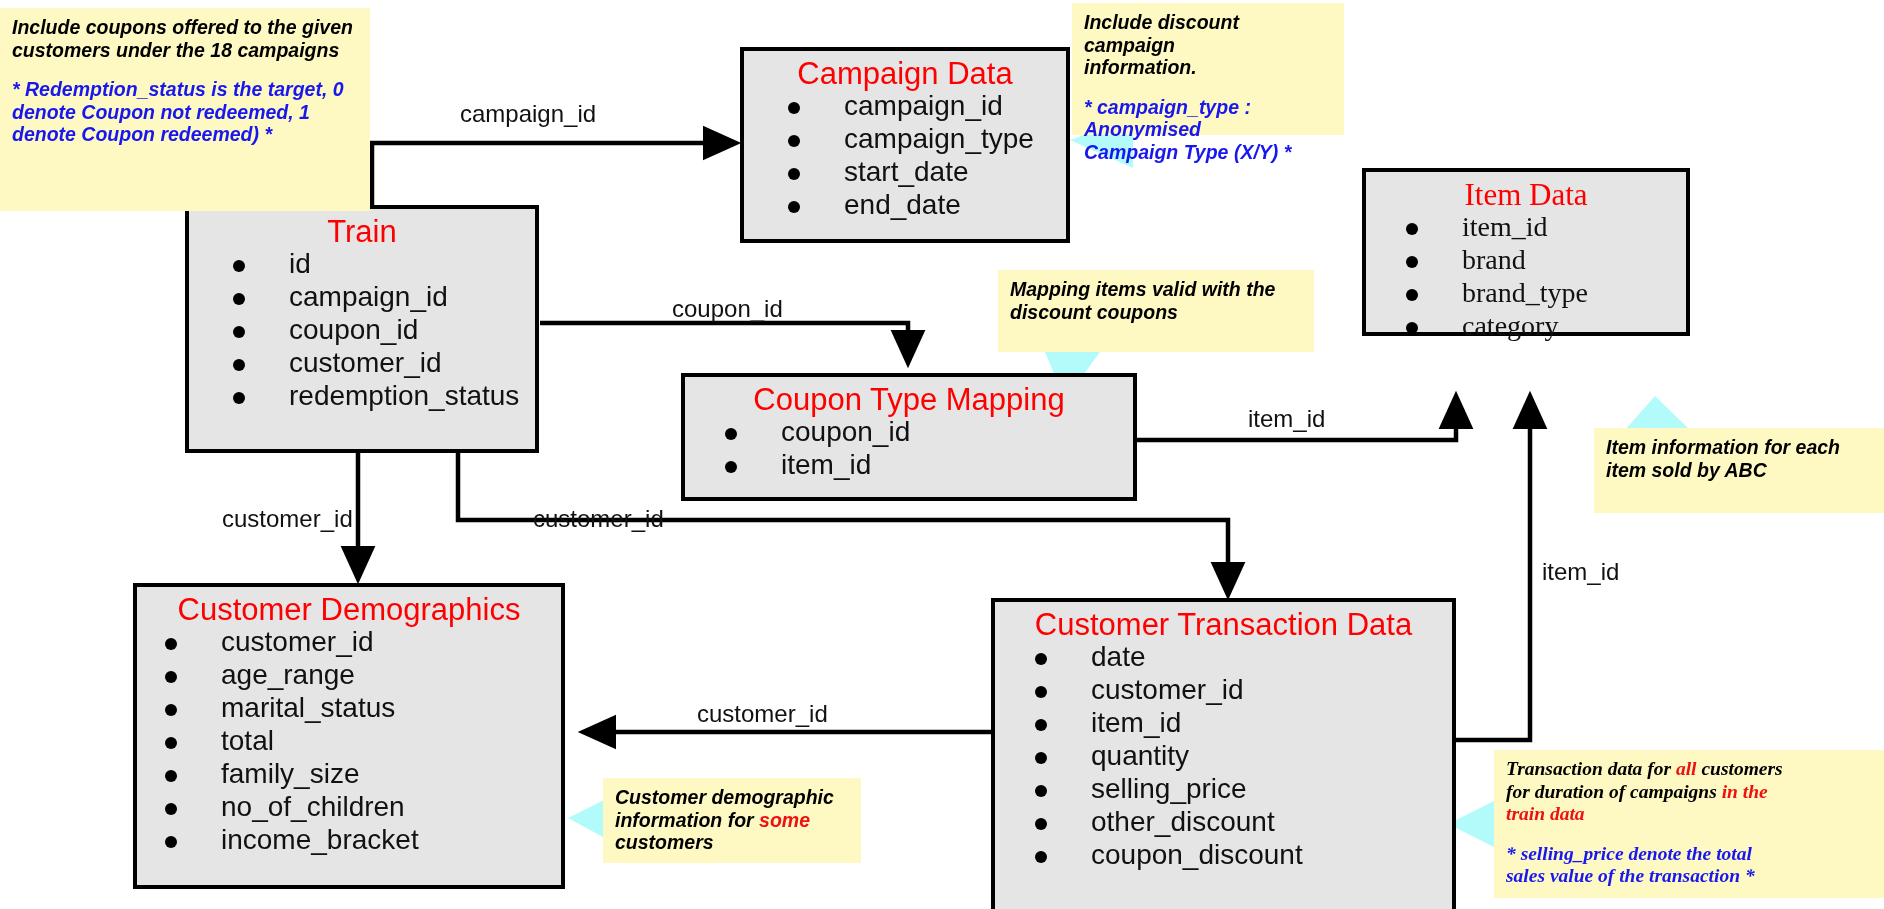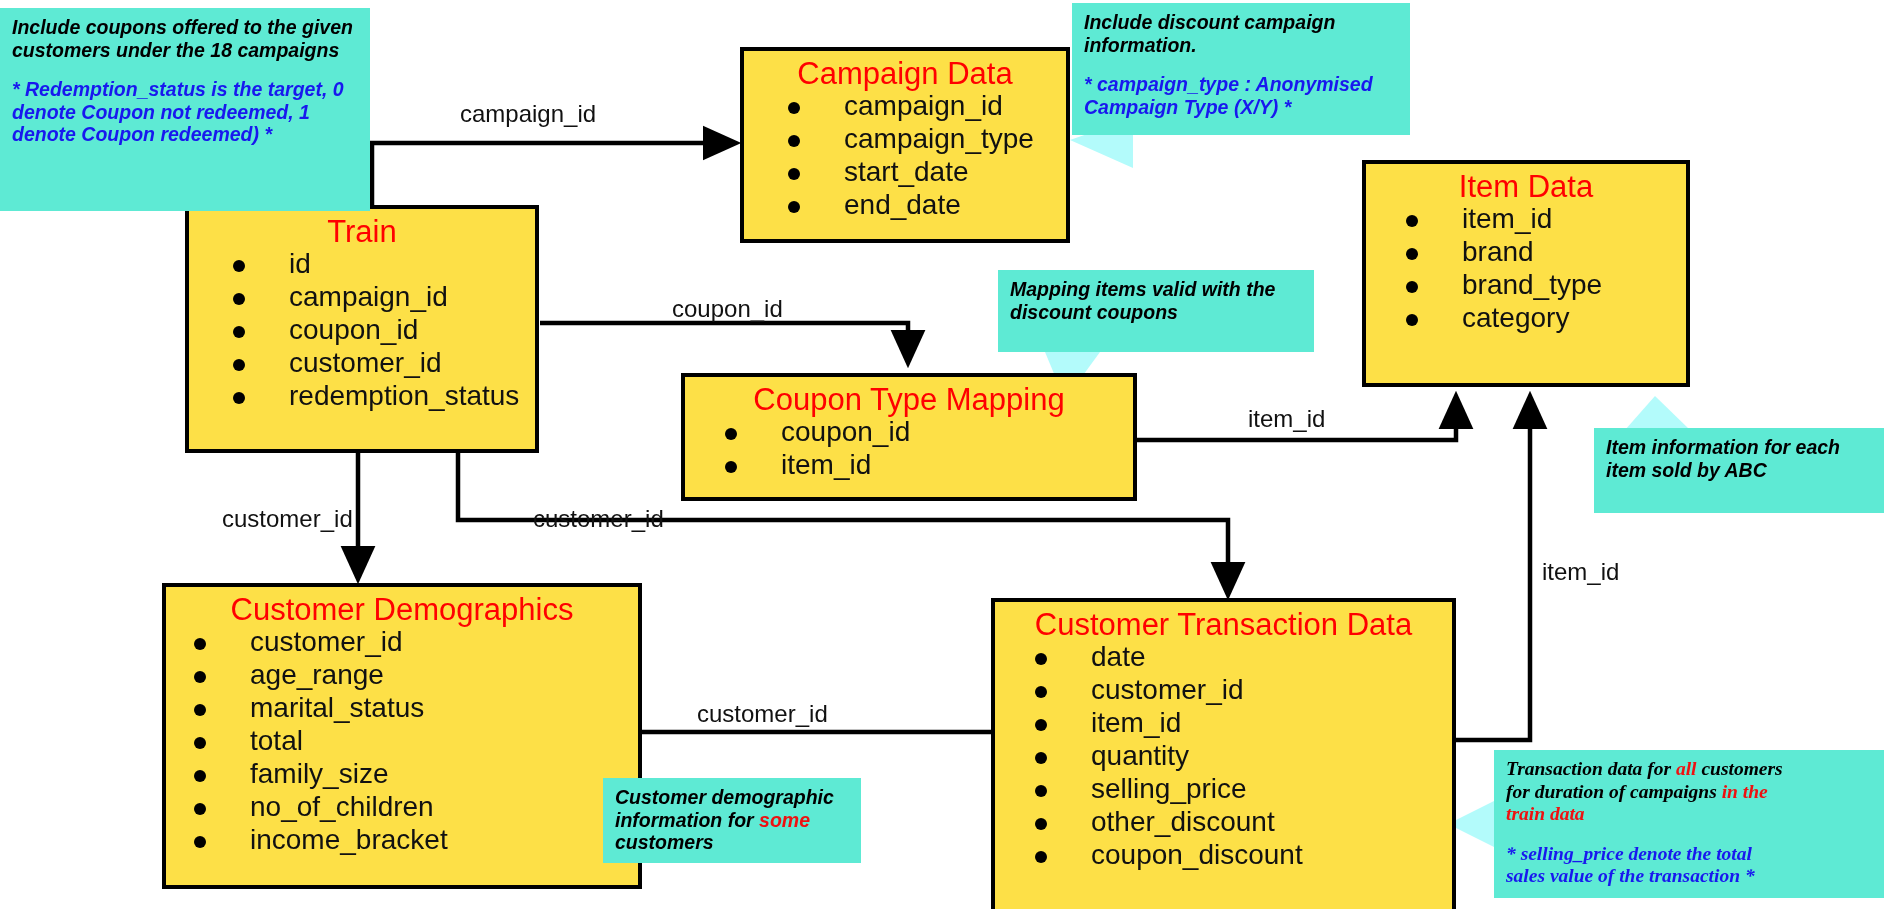--- a/index.html
+++ b/index.html
@@ -6,21 +6,21 @@
   body{
     font-family:"Liberation Sans", sans-serif;
     width:1884px;height:909px;position:relative;overflow:hidden;
   }
   #canvas{position:absolute;left:0;top:0;width:1884px;height:909px;}
   svg.edges{position:absolute;left:0;top:0;width:1884px;height:909px;pointer-events:none;}
 
   
   .entity{
     position:absolute;
-    background:#fde047;
+    background:#e5e5e5;
     border:4px solid #000000;
     box-sizing:border-box;
     z-index:5;
   }
   .entity-title{
     color:#ff0000;
     text-align:center;
     font-size:31px;
     line-height:1.08;
     white-space:nowrap;
@@ -45,21 +45,21 @@
     content:"";
     position:absolute;
     left:0;top:10px;
     width:12px;height:12px;
     background:#000;border-radius:50%;
   }
 
   
   .note{
     position:absolute;
-    background:#5eead4;
+    background:#fef9c3;
     box-sizing:border-box;
     font-style:italic;
     font-weight:bold;
     font-size:19.5px;
     line-height:1.16;
     color:#000000;
     padding:8px 10px 8px 12px;
     z-index:6;
   }
   .note .blue{color:#1818ee;}
@@ -139,31 +139,31 @@
   </div>
 
   <div class="entity" style="left:681px;top:373px;width:456px;height:128px;">
     <div class="entity-title">Coupon Type Mapping</div>
     <ul class="fields" style="padding-left:40px;">
       <li>coupon_id</li>
       <li>item_id</li>
     </ul>
   </div>
 
-  <div class="entity" style="left:1362px;top:160px;width:328px;height:227px;">
+  <div class="entity" style="left:1362px;top:168px;width:328px;height:168px;font-family:Liberation Serif, serif;">
     <div class="entity-title">Item Data</div>
     <ul class="fields" style="padding-left:40px;">
       <li>item_id</li>
       <li>brand</li>
       <li>brand_type</li>
       <li>category</li>
     </ul>
   </div>
 
-  <div class="entity" style="left:162px;top:583px;width:480px;height:306px;">
+  <div class="entity" style="left:133px;top:583px;width:432px;height:306px;">
     <div class="entity-title">Customer Demographics</div>
     <ul class="fields" style="padding-left:28px;">
       <li>customer_id</li>
       <li>age_range</li>
       <li>marital_status</li>
       <li>total</li>
       <li>family_size</li>
       <li>no_of_children</li>
       <li>income_bracket</li>
     </ul>
@@ -191,21 +191,21 @@
   <div class="elabel" style="left:697px;top:700px;">customer_id</div>
 
   <div class="note" style="left:0px;top:8px;width:370px;height:203px;">
     <p>Include coupons offered to the given</p>
     <p>customers under the 18 campaigns</p>
     <p class="gap blue">* Redemption_status is the target, 0</p>
     <p class="blue">denote Coupon not redeemed, 1</p>
     <p class="blue">denote Coupon redeemed) *</p>
   </div>
 
-  <div class="note" style="left:1072px;top:3px;width:338px;height:132px;">
+  <div class="note" style="left:1072px;top:3px;width:272px;height:132px;">
     <p>Include discount campaign</p>
     <p>information.</p>
     <p class="gap blue">* campaign_type :  Anonymised</p>
     <p class="blue">Campaign Type (X/Y) *</p>
   </div>
 
   <div class="note" style="left:998px;top:270px;width:316px;height:82px;">
     <p>Mapping items valid with the</p>
     <p>discount coupons</p>
   </div>

